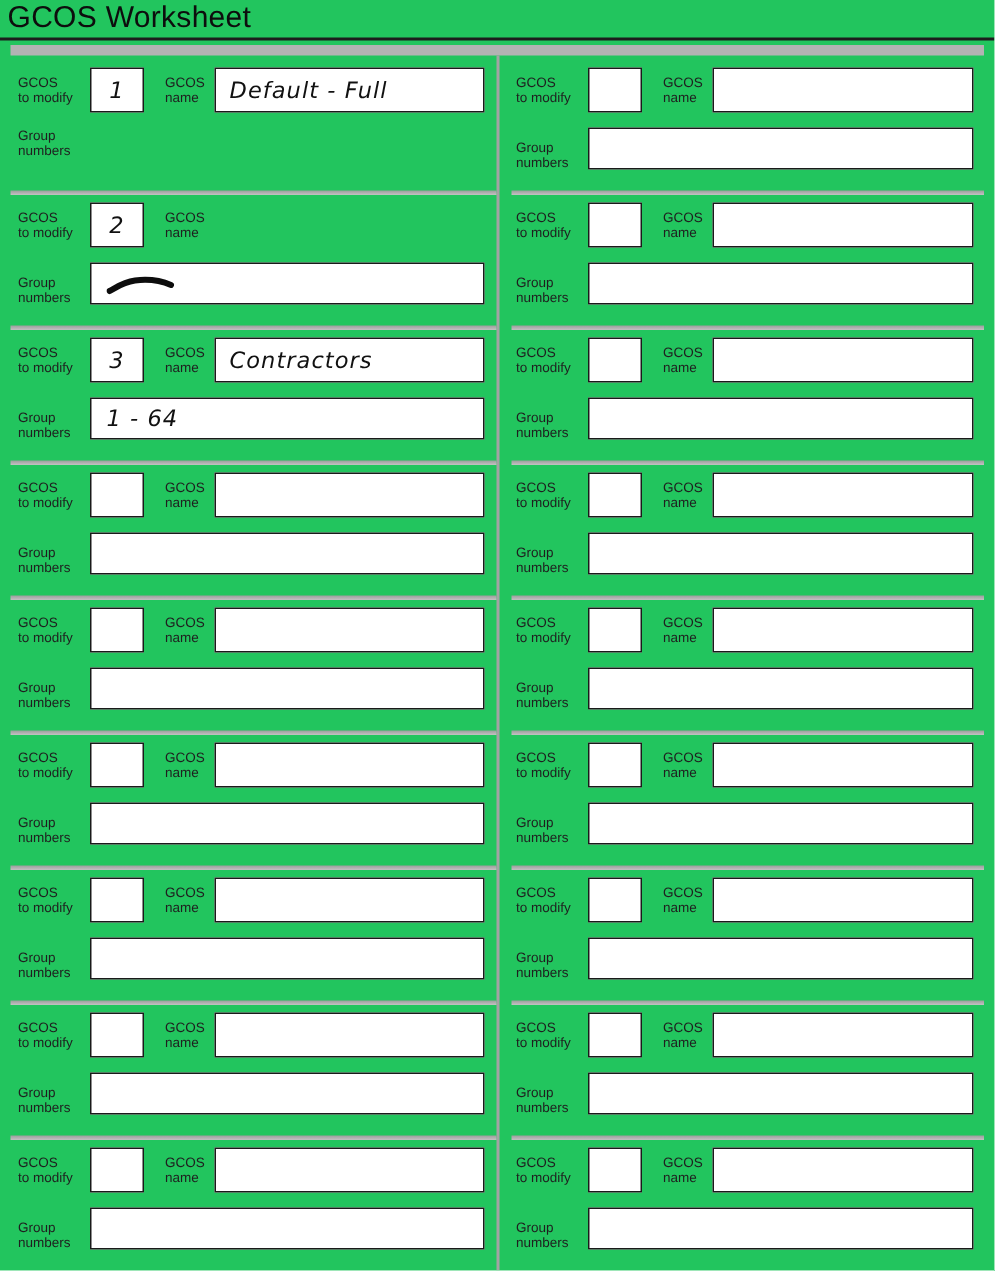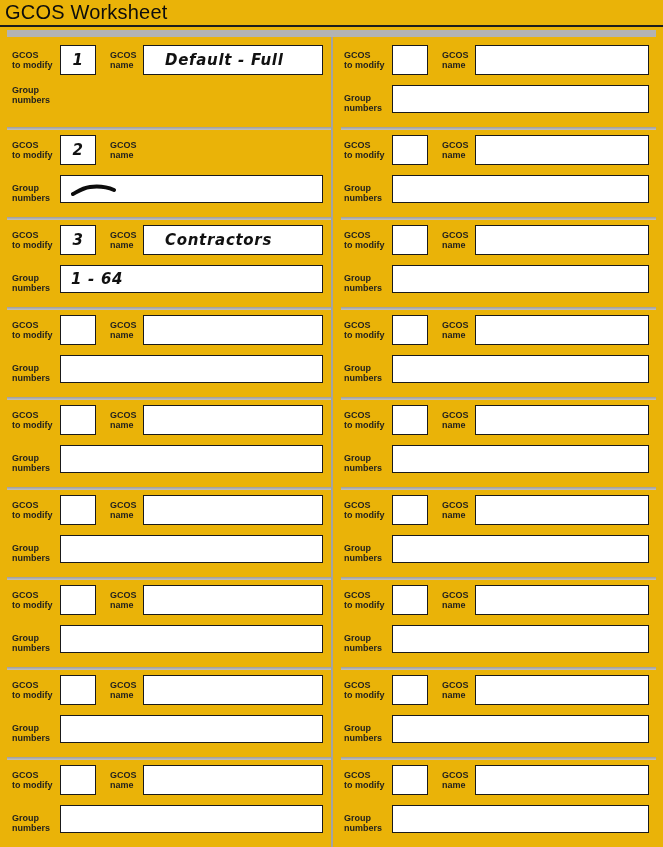--- a/index.html
+++ b/index.html
@@ -6,21 +6,21 @@
     --bar:#b3b3b3;
     --sep:#a8a8a8;
     --divider:#a3a3a3;
     --border:#1a1a1a;
     --ink:#111111;
   }
   html,body{margin:0;padding:0;background:#ffffff;}
   .page{
     position:relative;
     width:663px;height:847px;
-    background:#eab308;
+    background:#22c55e;
     overflow:hidden;
     font-family:"Liberation Sans","DejaVu Sans",sans-serif;
   }
   .title{
     position:absolute;top:1px;left:5px;
     font-size:20px;color:#0d0d0d;letter-spacing:0.2px;
   }
   .title-rule{
     position:absolute;top:25px;left:0;width:663px;height:2px;
     background:#1c1c1c;
@@ -33,21 +33,21 @@
     position:absolute;top:37px;left:0;width:663px;height:810px;
     display:flex;
   }
   .col{
     display:flex;flex-direction:column;box-sizing:border-box;
   }
   .col-left{width:331px;padding:0 8px 0 12px;}
   .divider{width:2px;background:var(--divider);}
   .col-right{flex:1;padding:0 14px 0 11px;}
   .block{
-    flex:1;position:relative;box-sizing:border-box;padding-top:8px;font-weight:bold;
+    flex:1;position:relative;box-sizing:border-box;padding-top:8px;
   }
   .sep{
     position:absolute;top:0;height:3px;
     background:linear-gradient(to bottom,#9d9d9d,#c2c2c2);
   }
   .col-left .sep{left:-5px;right:-8px;}
   .col-right .sep{left:-3px;right:-7px;}
   .line1{display:flex;align-items:center;}
   .line2{display:flex;align-items:flex-end;margin-top:10px;}
   .lbl{
@@ -56,21 +56,21 @@
   }
   .lbl-modify{width:48px;}
   .lbl-name{width:33px;margin-left:14px;}
   .lbl-group{width:48px;}
   .box{
     border:1.6px solid var(--border);
     box-sizing:border-box;background:#fff;
     display:flex;align-items:center;
   }
   .small-box{width:36px;height:30px;justify-content:center;flex:none;}
-  .name-box{flex:1;height:30px;padding-left:21px;}
+  .name-box{flex:1;height:30px;padding-left:9px;}
   .group-box{flex:1;height:28px;padding-left:10px;}
   .hand{
     font-family:"DejaVu Sans",sans-serif;
     font-style:italic;
     font-size:15px;color:var(--ink);
     letter-spacing:0.7px;white-space:nowrap;
   }
   .scribble{flex:none;margin-top:2px;}
 </style>
 </head>

